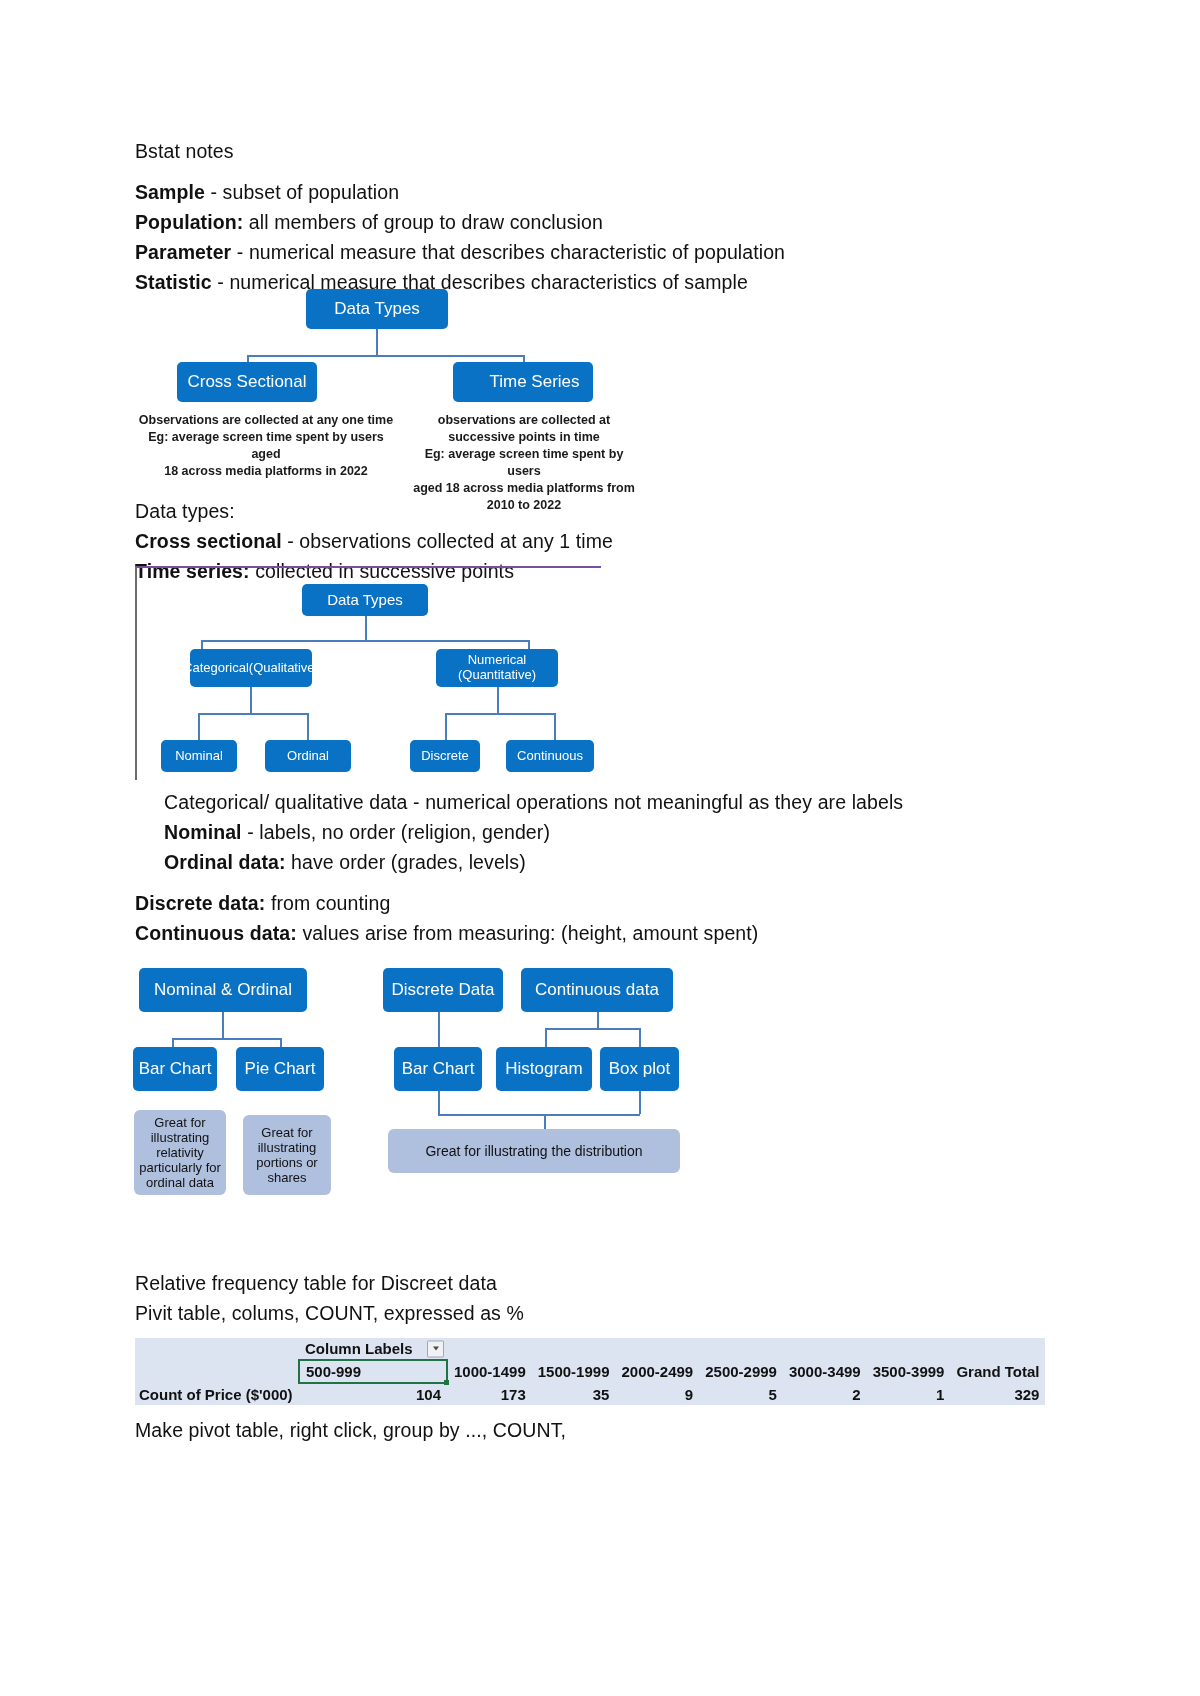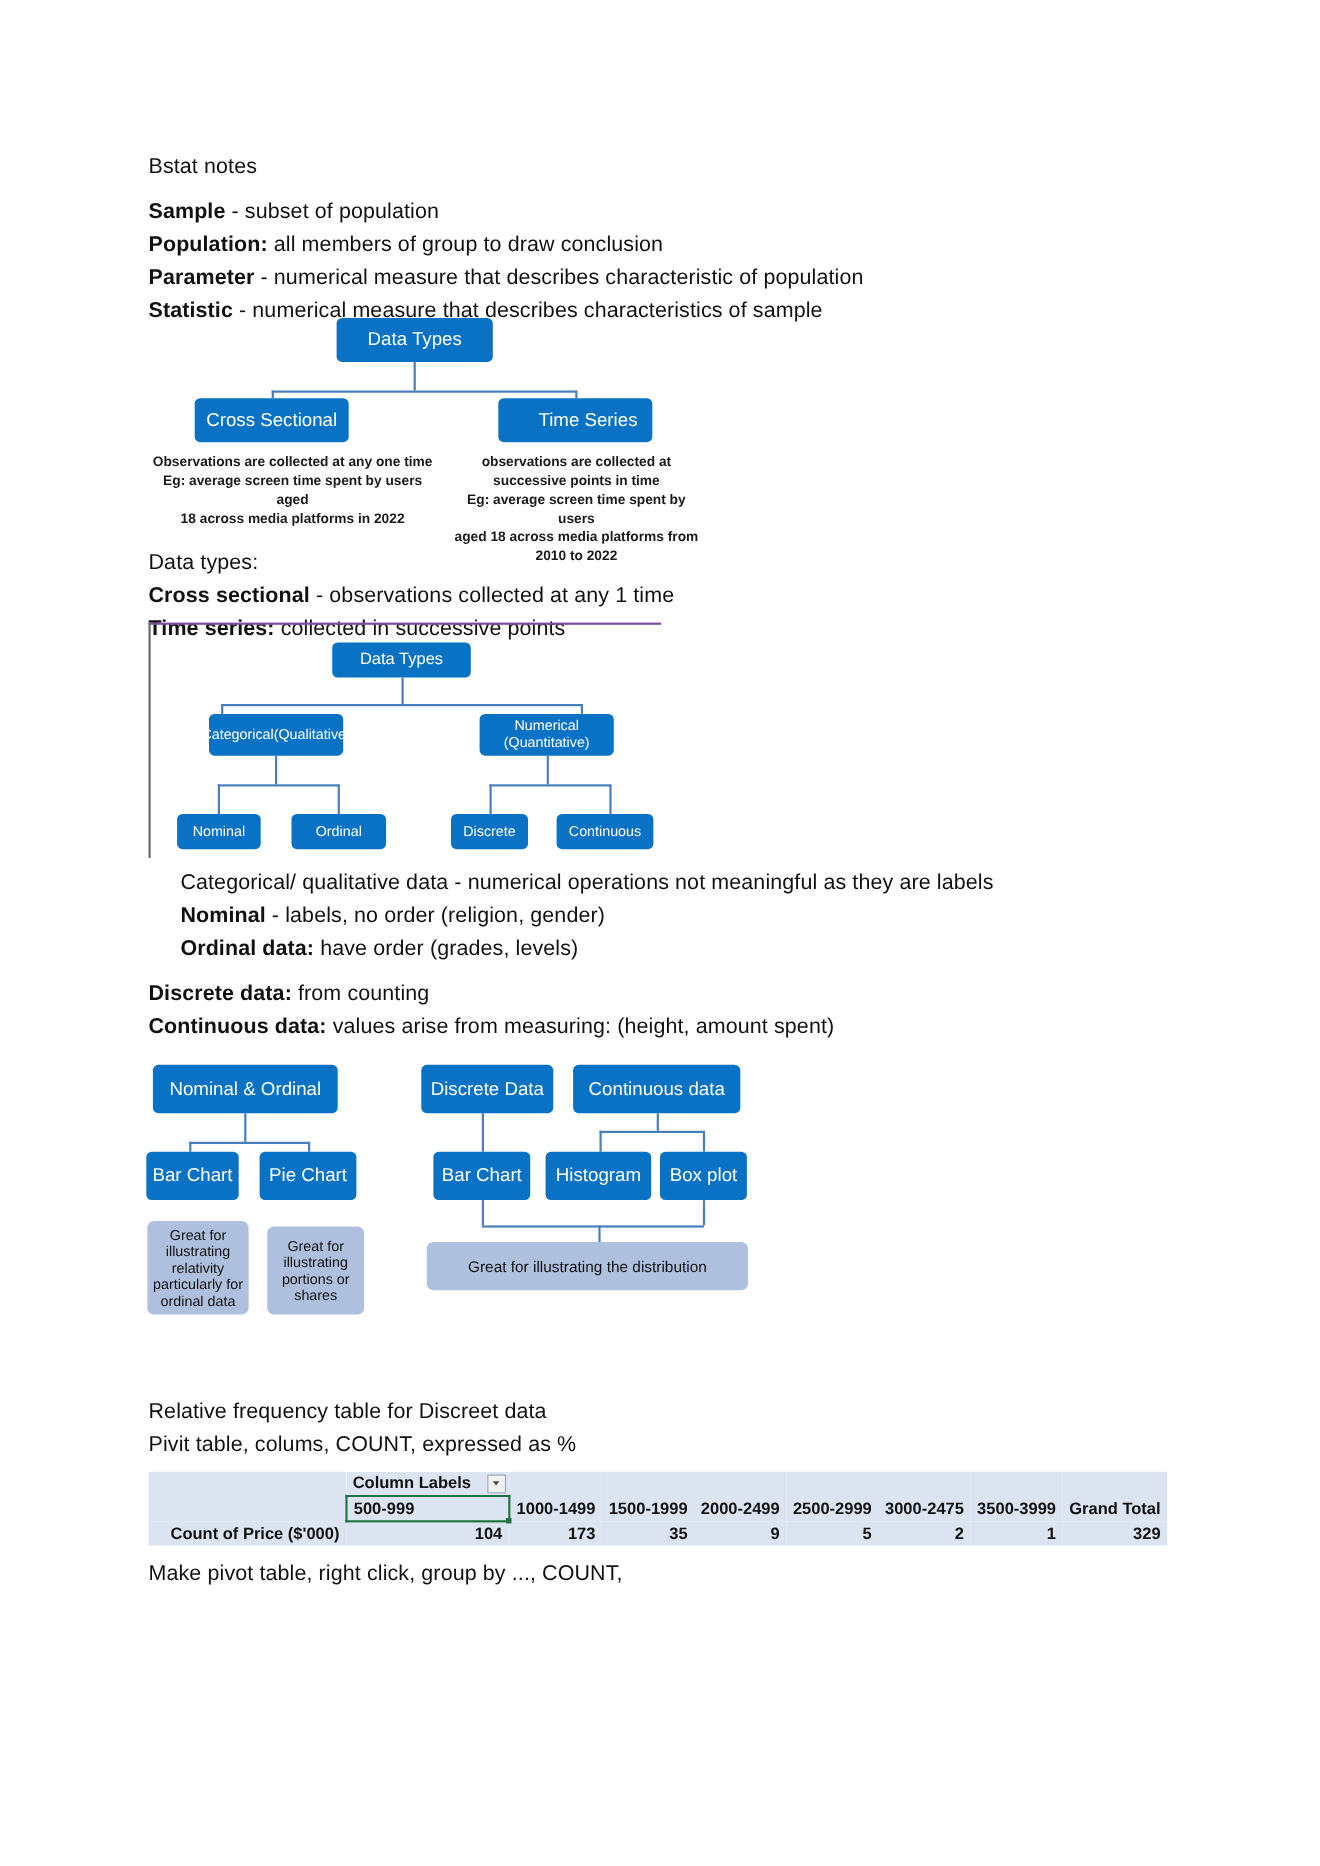--- a/index.html
+++ b/index.html
@@ -61,21 +61,21 @@
   .xl .filter-btn i{
     display:block;width:0;height:0;border-left:3px solid transparent;
     border-right:3px solid transparent;border-top:4px solid #4a4a4a;font-style:normal;
   }
   .xl .sel{
     border:2px solid #217346;background:#DCE3F1;position:relative;
   }
   .xl .sel .handle{
     position:absolute;right:-3px;bottom:-3px;width:5px;height:5px;background:#217346;
   }
-  .xl td.first{padding-left:20px;}
+  .xl td.first{padding-left:4px;}
 </style>
 </head>
 <body>
 
 <div class="page">
 
   <div class="prose" style="left:135px;top:136px;">
     <span class="ln">Bstat notes</span>
   </div>
 
@@ -269,21 +269,21 @@
       <tr>
         <td class="blank">&nbsp;</td>
         <td class="sel">
           <span>500-999</span>
           <span class="handle"></span>
         </td>
         <td class="ctr">1000-1499</td>
         <td class="ctr">1500-1999</td>
         <td class="ctr">2000-2499</td>
         <td class="ctr">2500-2999</td>
-        <td class="ctr">3000-2475</td>
+        <td class="ctr">3000-3499</td>
         <td class="ctr">3500-3999</td>
         <td class="ctr">Grand Total</td>
       </tr>
       <tr>
         <td class="first">Count of Price ($'000)</td>
         <td class="num">104</td>
         <td class="num">173</td>
         <td class="num">35</td>
         <td class="num">9</td>
         <td class="num">5</td>

